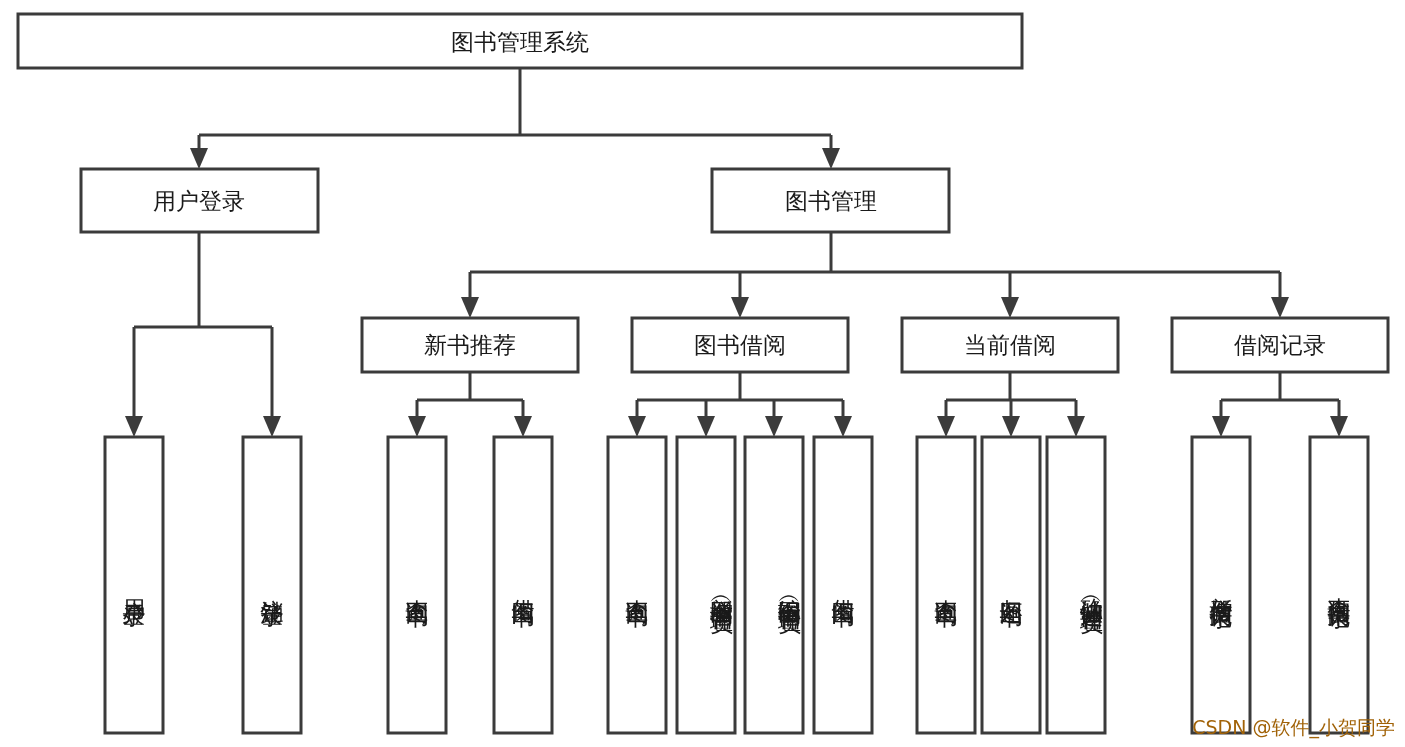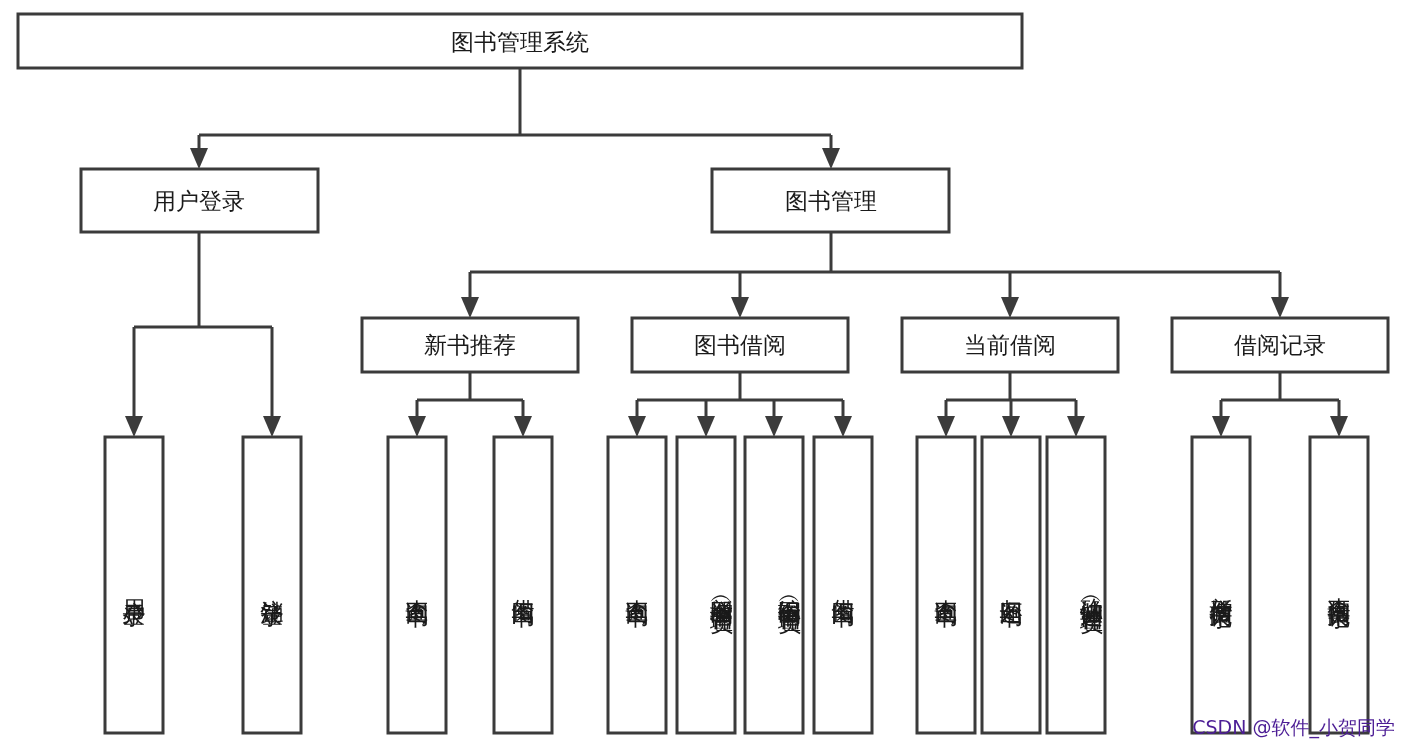--- a/index.html
+++ b/index.html
@@ -65,21 +65,21 @@
     white-space: nowrap;
     pointer-events: none;
     user-select: none;
   }
   .watermark {
     position: absolute;
     right: 10px;
     bottom: 6px;
     font-family: "DejaVu Sans", "Liberation Sans", sans-serif;
     font-size: 19px;
-    color: #4c1d95;
+    color: #a16207;
     white-space: nowrap;
   }
 </style>
 </head>
 <body>
 
 <div id="diagram-root">
 
   <svg id="tree-svg" viewBox="0 0 1405 747">
 

